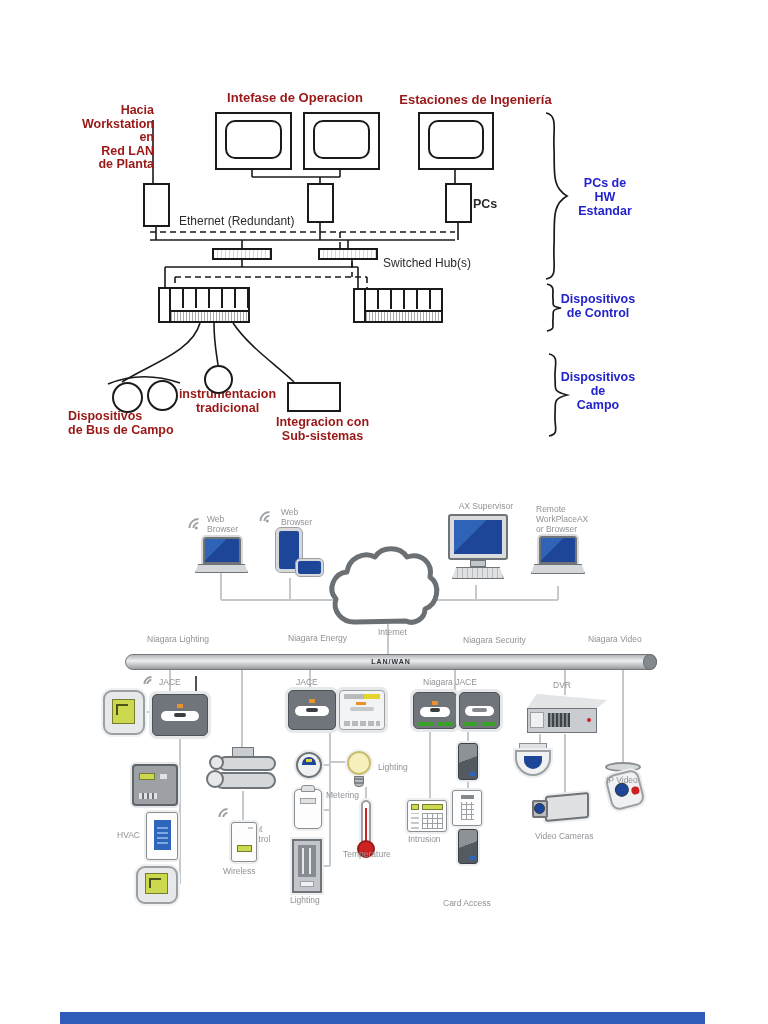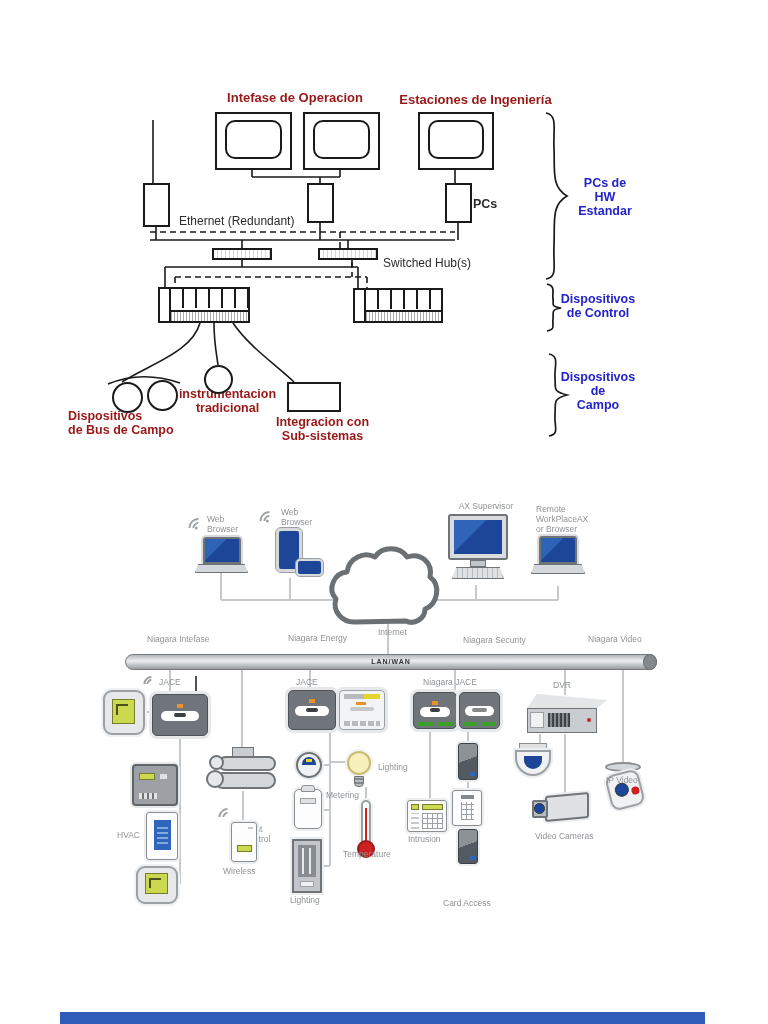--- a/index.html
+++ b/index.html
@@ -74,20 +74,25 @@
       <path d="M214,323 C214,344 217,356 218,365"></path>
       <path d="M233,323 C250,348 278,366 294,382"></path>
       <path d="M108,384 Q142,370 180,383"></path>
 
       <path d="M546,113 C558,115 553,130 554,148 C555,170 551,187 567,196 C551,205 555,222 554,246 C553,266 558,277 546,279" stroke-width="1.7"></path>
       <path d="M547,284 C556,286 552,292 553,299 C554,305 550,306 561,308 C550,310 554,312 553,319 C552,326 556,329 547,331" stroke-width="1.7"></path>
       <path d="M549,354 C560,356 554,367 555,378 C556,389 552,391 567,395 C552,399 556,403 555,414 C554,427 560,434 549,436" stroke-width="1.7"></path>
     </g>
   </svg>
 
+  <div class="lbl red" style="left:62px;top:104px;width:92px;text-align:right;">Hacia
+Workstation
+en
+Red LAN
+de Planta</div>
   <div class="lbl red" style="left:215px;top:91px;width:160px;text-align:center;font-size:13px;">Intefase de Operacion</div>
   <div class="lbl red" style="left:398px;top:93px;width:155px;text-align:center;font-size:13px;">Estaciones de Ingeniería</div>
   <div class="lbl blk" style="left:179px;top:215px;">Ethernet (Redundant)</div>
   <div class="lbl blk" style="left:473px;top:198px;font-weight:bold;font-size:12.5px;">PCs</div>
   <div class="lbl blk" style="left:383px;top:257px;">Switched Hub(s)</div>
   <div class="lbl red" style="left:68px;top:410px;">Dispositivos
 de Bus de Campo</div>
   <div class="lbl red" style="left:170px;top:388px;width:115px;text-align:center;">instrumentacion
 tradicional</div>
   <div class="lbl red" style="left:265px;top:416px;width:115px;text-align:center;">Integracion con
@@ -176,21 +181,21 @@
   <div class="lbl gray" style="left:443px;top:501px;width:70px;text-align:right;">AX Supervisor</div>
 
   <div class="abs lap-scr" style="left:539px;top:536px;width:38px;height:28px;"></div>
   <div class="abs lap-base" style="left:531px;top:564px;width:54px;height:10px;"></div>
   <div class="lbl gray" style="left:536px;top:504px;">Remote
 WorkPlaceAX
 or Browser</div>
 
   <div class="lbl gray" style="left:378px;top:627px;">Internet</div>
 
-  <div class="lbl gray" style="left:147px;top:634px;">Niagara Intefase</div>
+  <div class="lbl gray" style="left:147px;top:634px;">Niagara Lighting</div>
   <div class="lbl gray" style="left:288px;top:633px;">Niagara Energy</div>
   <div class="lbl gray" style="left:441px;top:635px;margin-left:22px;">Niagara Security</div>
   <div class="lbl gray" style="left:588px;top:634px;">Niagara Video</div>
 
   <div class="abs pipe" style="left:125px;top:654px;width:532px;height:16px;">
     <div class="ptxt">LAN/WAN</div>
     <div class="cap"></div>
   </div>
 
   <div class="lbl gray" style="left:159px;top:677px;">JACE</div>

